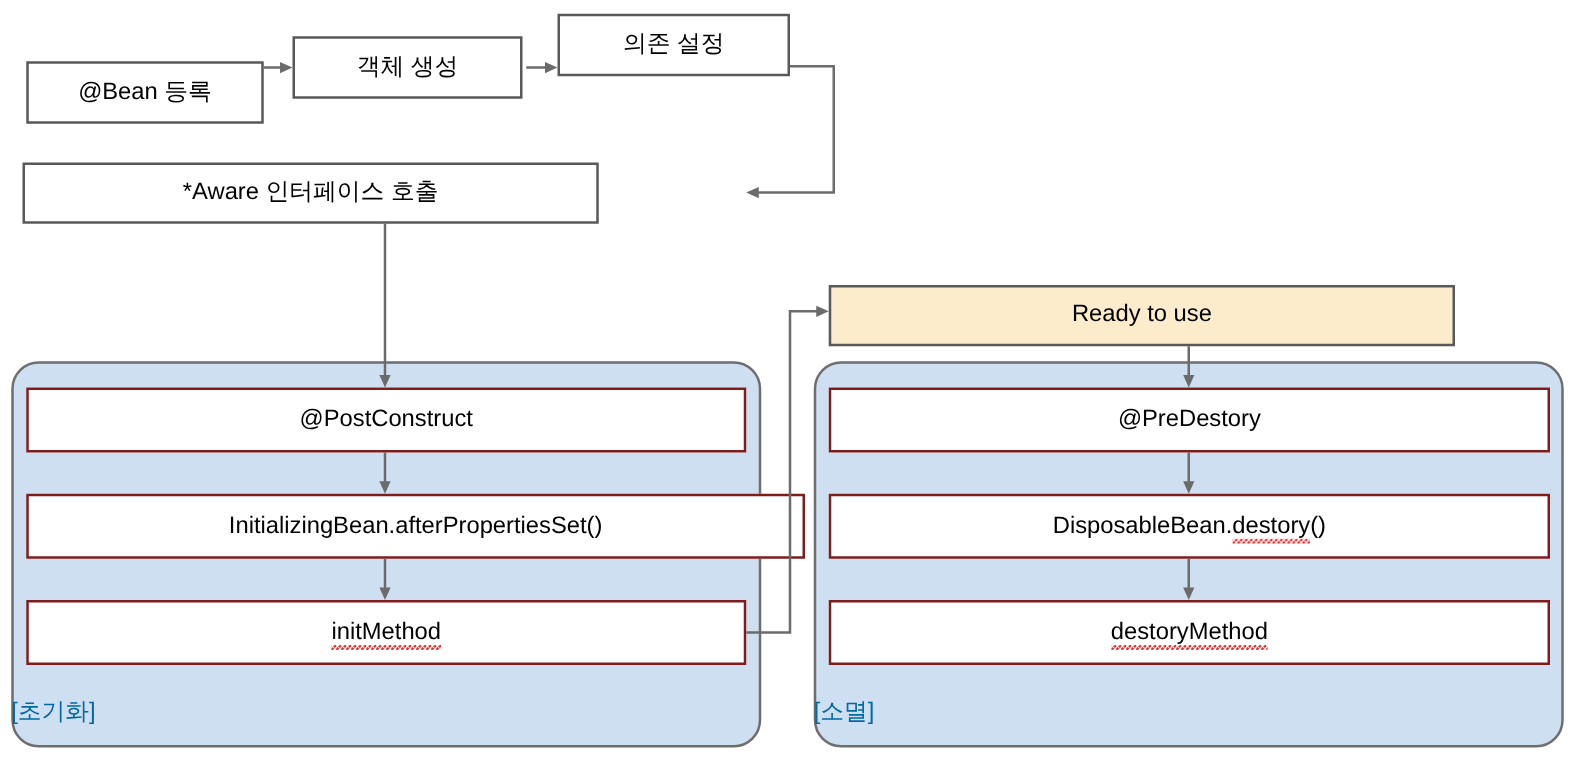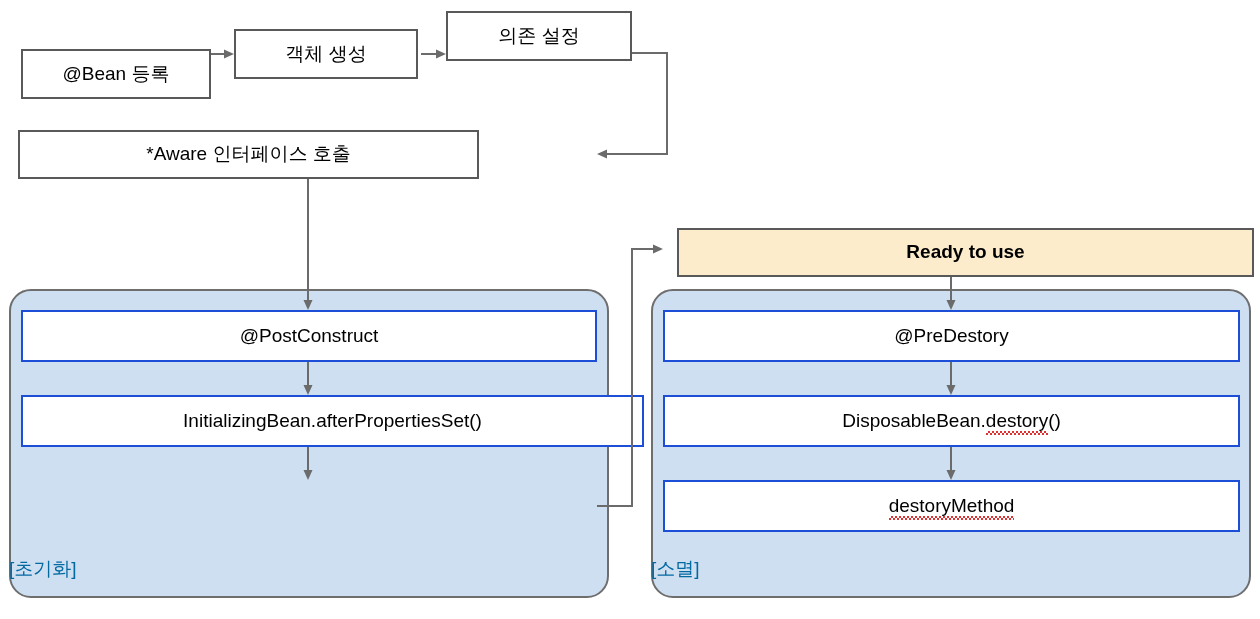--- a/index.html
+++ b/index.html
@@ -51,21 +51,21 @@
     text-align: left;
     font-size: 19px;
     color: #0369a1;
     white-space: nowrap;
   }
   
   .step {
     position: absolute;
     box-sizing: border-box;
     background: #ffffff;
-    border: 2px solid #1d4ed8;
+    border: 2px solid #7f1d1d;
     display: flex;
     align-items: center;
     justify-content: center;
     text-align: center;
     font-size: 19px;
     color: #000000;
     white-space: nowrap;
   }
   
   .squiggle {
@@ -116,35 +116,38 @@
   </div>
 
   <div class="box" style="left:446px; top:11px; width:186px; height:50px;">
     <span>의존 설정</span>
   </div>
 
   <div class="box" style="left:18px; top:130px; width:461px; height:49px;">
     <span>*Aware 인터페이스 호출</span>
   </div>
 
-  <div class="box cream" style="left:677px; top:228px; width:577px; height:49px;font-weight:bold;">
+  <div class="box cream" style="left:663px; top:228px; width:501px; height:49px;">
     <span>Ready to use</span>
   </div>
 
   <div class="group" style="left:9px; top:289px; width:600px; height:309px;">
   </div>
 
   <div class="step" style="left:21px; top:310px; width:576px; height:52px;">
     <span>@PostConstruct</span>
   </div>
 
   <div class="step" style="left:21px; top:395px; width:623px; height:52px;">
     <span>InitializingBean.afterPropertiesSet()</span>
   </div>
 
+  <div class="step" style="left:21px; top:480px; width:576px; height:52px;">
+    <span class="squiggle">initMethod</span>
+  </div>
 
   <div class="group-label" style="left:9px; top:556px; width:600px;">
     <span>[초기화]</span>
   </div>
 
   <div class="group" style="left:651px; top:289px; width:600px; height:309px;">
   </div>
 
   <div class="step" style="left:663px; top:310px; width:577px; height:52px;">
     <span>@PreDestory</span>

